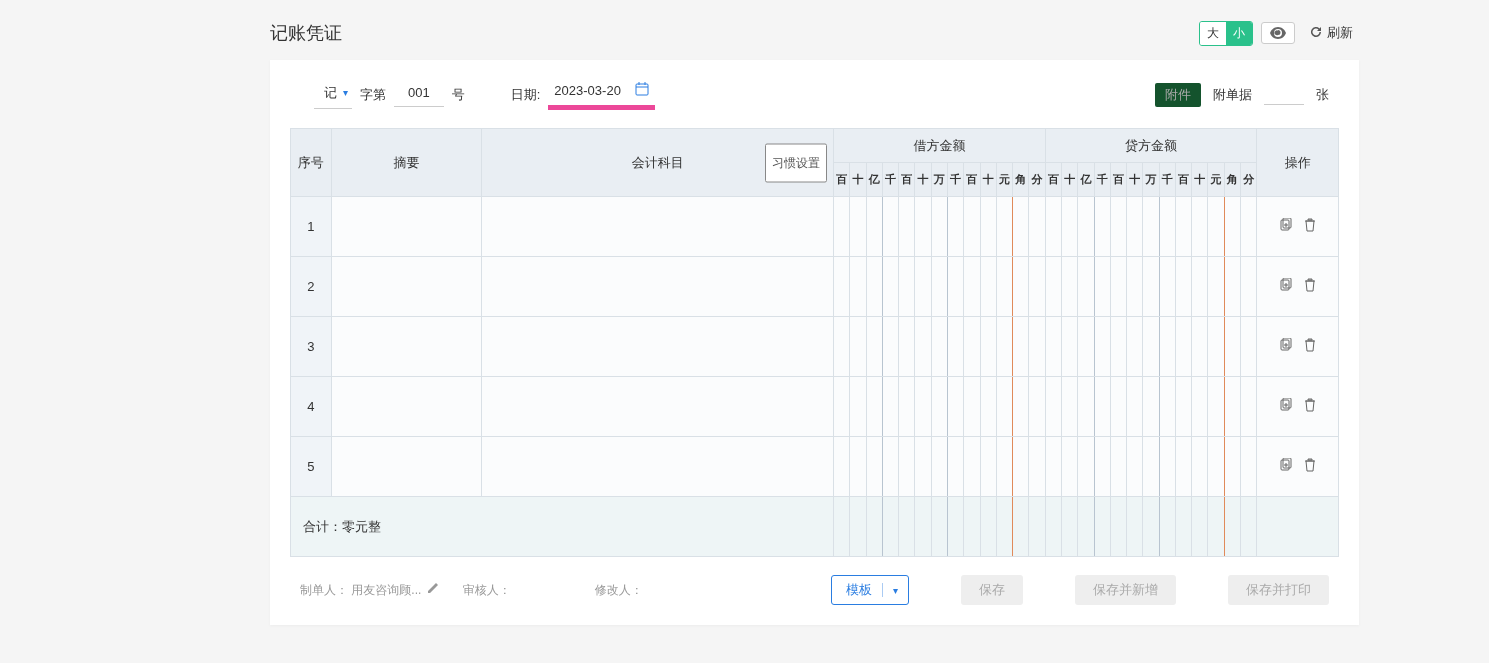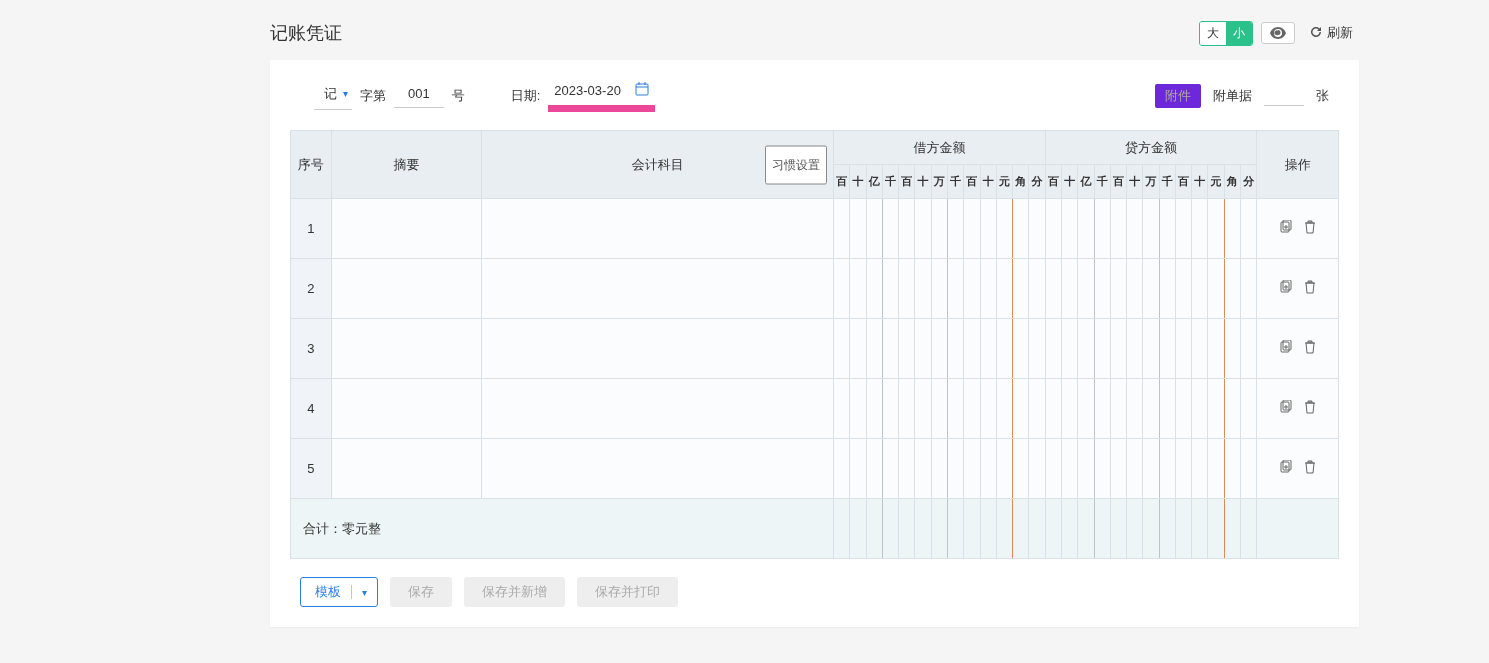--- a/index.html
+++ b/index.html
@@ -17,24 +17,24 @@
 .refresh-btn { display: flex; align-items: center; gap: 4px; cursor: pointer; color: #333; padding: 4px 6px; }
 .refresh-arrow { display:inline-block; }
 
 .card { background: #fff; margin: 12px 130px 0 270px; padding: 20px 20px 20px 20px; box-shadow: 0 1px 3px rgba(0,0,0,0.04); }
 
 .meta-row { display: flex; align-items: center; padding: 0 10px 18px 24px; justify-content: space-between; }
 .meta-left { display: flex; align-items: center; gap: 8px; color: #333; }
 .meta-left .sel { display: inline-flex; align-items: center; gap: 6px; border-bottom: 1px solid #ccc; padding: 2px 4px 6px 10px; }
 .meta-left .chev { color: #2a7de1; font-size: 10px; }
 .meta-left .numbox { border-bottom: 1px solid #ccc; padding: 2px 14px 6px; }
-.meta-left .date-val { border-bottom: 7px solid #ec4899; padding: 2px 6px 6px; display:inline-flex; align-items:center; gap:14px; }
+.meta-left .date-val { border-bottom: 5px solid #ec4899; padding: 2px 6px 6px; display:inline-flex; align-items:center; gap:14px; }
 .cal-icon { color:#2a7de1; }
 .meta-right { display: flex; align-items: center; gap: 12px; color: #333; }
-.attach-disabled { background:#6d28d9; color:#aaa; padding:3px 10px; border-radius:2px; }
+.attach-disabled { background:#14532d; color:#aaa; padding:3px 10px; border-radius:2px; }
 .attach-input { border-bottom:1px solid #ccc; width:40px; height:20px; display:inline-block; }
 
 .voucher-table { border: 1px solid #d9e0e6; border-collapse: collapse; width: 100%; table-layout: fixed; }
 .voucher-table th, .voucher-table td { border: 1px solid #d9e0e6; }
 .hdr { background: #e9eef3; text-align: center; font-weight: 500; height: 34px; }
 .hdr-tall { height: 68px; }
 .colgroup-serial { width: 40px; }
 .colgroup-summary { width: 148px; }
 .colgroup-account { width: 346px; }
 .colgroup-op { width: 80px; }
@@ -57,21 +57,21 @@
 
 .footer { display:flex; align-items:center; justify-content:space-between; padding:18px 10px 0 10px; }
 .footer-left { display:flex; gap:24px; align-items:center; color:#999; font-size:12px; }
 .footer-left .lbl { color:#999; }
 .footer-left .val { color:#999; }
 .edit-icon { margin-left:2px; cursor:pointer; color:#999; }
 .footer-right { display:flex; gap:12px; align-items:center; }
 .tpl-btn { border:1px solid #2a7de1; color:#2a7de1; display:flex; align-items:center; padding:5px 10px 5px 14px; border-radius:3px; cursor:pointer; gap:10px; background:#fff; }
 .tpl-btn .divider { width:1px; height:14px; background:#2a7de1; opacity:0.4; }
 .tpl-btn .chev2 { font-size:10px; color:#2a7de1; }
-.gbtn { background:#eee; color:#aaa; padding:6px 18px; border-radius:3px; cursor:default; }
+.gbtn { background:#eee; color:#aaa; padding:6px 18px; border-radius:3px; cursor:default;margin-left:40px; }
 </style>
 </head>
 <body>
 
 <div class="page">
   <div class="header">
     <div class="title">记账凭证</div>
     <div class="header-right">
       <div class="sizes">
         <span>大</span>
@@ -424,20 +424,37 @@
             <td class="digit-td"></td>
             <td class="digit-td sep-yuan"></td>
             <td class="digit-td"></td>
             <td class="digit-td"></td>
             <td></td>
           </tr>
         </tbody>
     </table>
 
     <div class="footer">
+      <div class="footer-left">
+        <span>
+          <span class="lbl">制单人：</span>
+          <span class="val">用友咨询顾...</span>
+          <span class="edit-icon">
+            <svg width="12" height="12" viewBox="0 0 12 12">
+                <path d="M1 11h2L10 4 8 2 1 9v2zM9 1l2 2-1 1-2-2 1-1z" fill="#999"></path>
+              </svg>
+          </span>
+        </span>
+        <span>
+          <span class="lbl">审核人：</span>
+        </span>
+        <span style="margin-left:60px;">
+          <span class="lbl">修改人：</span>
+        </span>
+      </div>
       <div class="footer-right">
         <div class="tpl-btn">
           <span>模板</span>
           <span class="divider"></span>
           <span class="chev2">▾</span>
         </div>
         <div class="gbtn">保存</div>
         <div class="gbtn">保存并新增</div>
         <div class="gbtn">保存并打印</div>
       </div>

